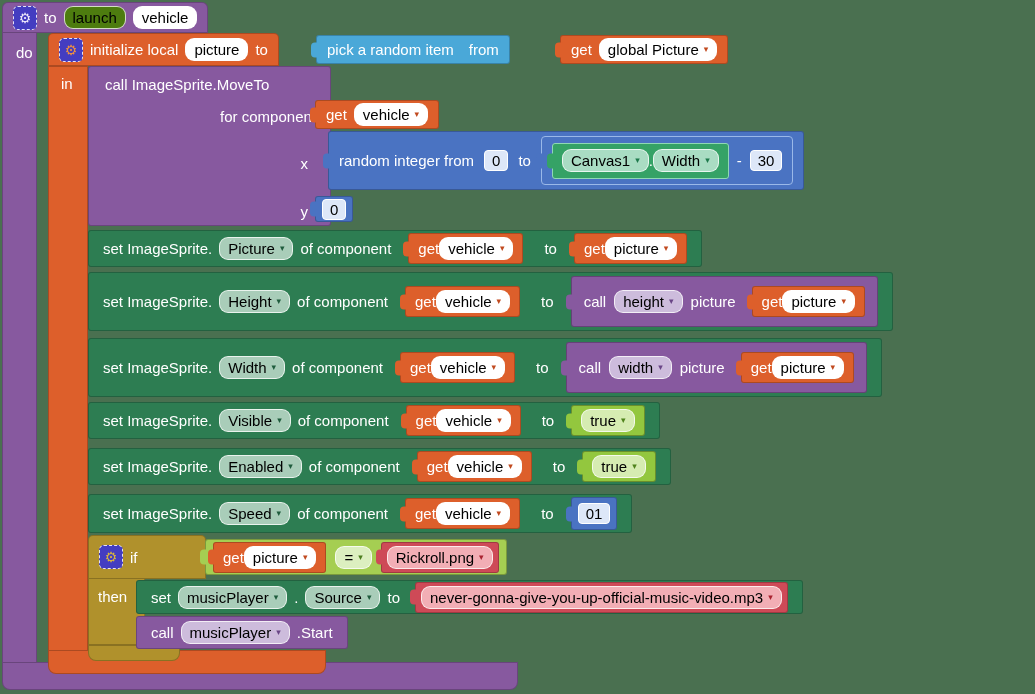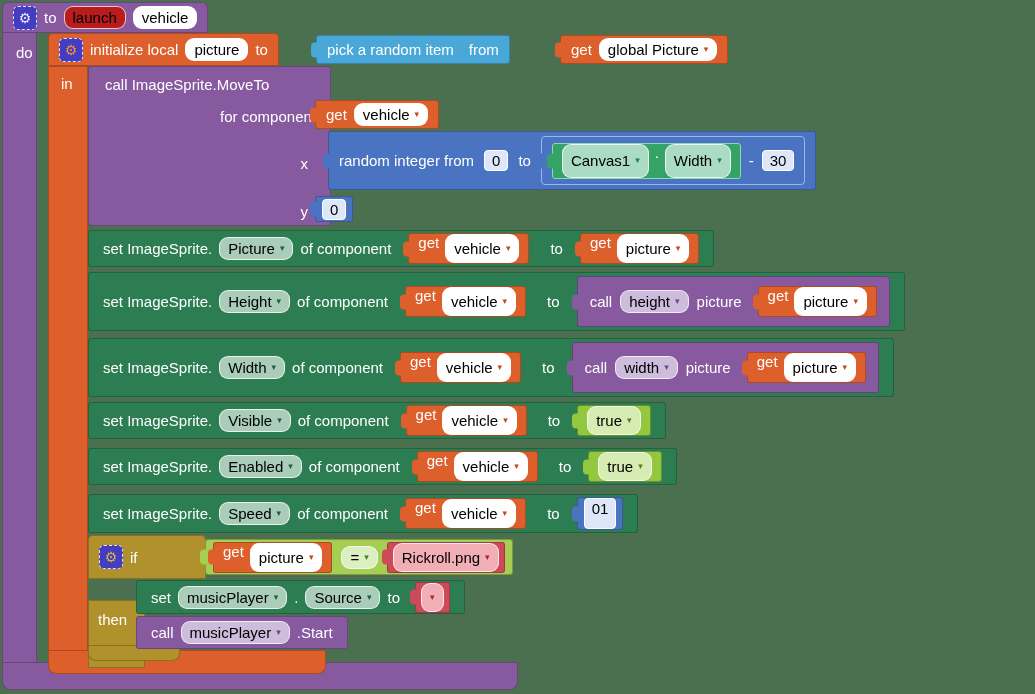--- a/index.html
+++ b/index.html
@@ -4,21 +4,21 @@
 <style>
   html,body{margin:0;padding:0;}
   body{
     width:1035px;height:694px;position:relative;overflow:hidden;
     background:#4A7050;
     font-family:"Liberation Sans",sans-serif;font-size:15px;color:#fff;
   }
   .abs{position:absolute;box-sizing:border-box;}
   .blk{display:flex;align-items:center;gap:7px;border-radius:3px;
        border:1px solid rgba(0,0,0,.22);padding:0 10px;white-space:nowrap;}
-  .vblock{position:relative;display:inline-flex;gap:6px;
+  .vblock{position:relative;display:inline-flex;align-items:center;
           height:29px;padding:0 9px;border-radius:3px;white-space:nowrap;
           border:1px solid rgba(0,0,0,.22);}
   .ptab::before{content:'';position:absolute;left:-6px;top:50%;
         transform:translateY(-50%);width:8px;height:15px;border-radius:4px 0 0 4px;
         background:inherit;}
   
   .purple{background:#87599F;}
   .orange{background:#DD5F2B;}
   .bluelist{background:#4AA8D8;}
   .bluemath{background:#4A73C2;}
@@ -26,21 +26,21 @@
   .cgreen{background:#35A266;border:1px solid #8FD8B4;}
   .olive{background:#B0912C;}
   .lgreen{background:#A5CE52;border:1px solid rgba(0,0,0,.25);color:#000;}
   .red{background:#CE4A57;}
   .truegreen{background:#93C73E;border:1px solid rgba(0,0,0,.28);}
   
   .pill{display:inline-flex;align-items:center;gap:5px;border-radius:9px;
         padding:2px 8px;color:#000;border:1px solid rgba(255,255,255,.75);
         line-height:17px;}
   .pill .arr{font-size:9px;line-height:9px;}
-  .lav{background:#b91c1c;}
+  .lav{background:#4d7c0f;}
   .salmon{background:#ffffff;}
   .salmon .arr{color:#C14A1F;}
   .palegreen{background:#A9CDB9;}
   .palegreen .arr{color:#1F5C3D;}
   .mintpill{background:#A9DCC3;}
   .mintpill .arr{color:#1F7A4D;}
   .lavpill{background:#CDBCDC;}
   .lavpill .arr{color:#6A4687;}
   .truepill{background:#D6ECB2;}
   .truepill .arr{color:#50831C;}
@@ -288,21 +288,21 @@
       <span>vehicle</span>
       <span class="arr">▾</span>
     </span>
   </span>
   <span style="margin-left:14px;">to</span>
   <span class="vblock bluemath ptab" style="margin-left:10px;height:31px;padding:0 6px;">
     <span class="num">01</span>
   </span>
 </div>
 
-<div class="abs olive" style="left:88px;top:600px;width:57px;height:68px;border:1px solid rgba(0,0,0,.22);">
+<div class="abs olive" style="left:88px;top:577px;width:57px;height:68px;border:1px solid rgba(0,0,0,.22);">
   <div class="lbl" style="padding:10px 0 0 9px;">then</div>
 </div>
 <div class="abs olive" style="left:88px;top:645px;width:92px;height:16px;border-radius:0 0 8px 8px;border:1px solid rgba(0,0,0,.22);"></div>
 <div class="abs blk olive" style="left:88px;top:535px;width:118px;height:44px;border-radius:5px 5px 0 0;border:1px solid rgba(0,0,0,.22);">
   <span class="gear gear-olive">⚙</span>
   <span class="lbl">if</span>
 </div>
 
 <div class="abs blk lgreen ptab" style="left:205px;top:539px;height:36px;padding:0 7px;gap:9px;">
   <span class="vblock orange ptab">
@@ -331,20 +331,21 @@
     <span class="arr">▾</span>
   </span>
   <span>.</span>
   <span class="pill palegreen">
     <span>Source</span>
     <span class="arr">▾</span>
   </span>
   <span>to</span>
   <span class="vblock red ptab" style="margin-left:8px;padding:0 5px;">
     <span class="pill pinkpill">
+      <span>never-gonna-give-you-up-official-music-video.mp3</span>
       <span class="arr">▾</span>
     </span>
   </span>
 </div>
 
 <div class="abs blk purple" style="left:136px;top:616px;height:33px;padding:0 14px;">
   <span>call</span>
   <span class="pill lavpill">
     <span>musicPlayer</span>
     <span class="arr">▾</span>

